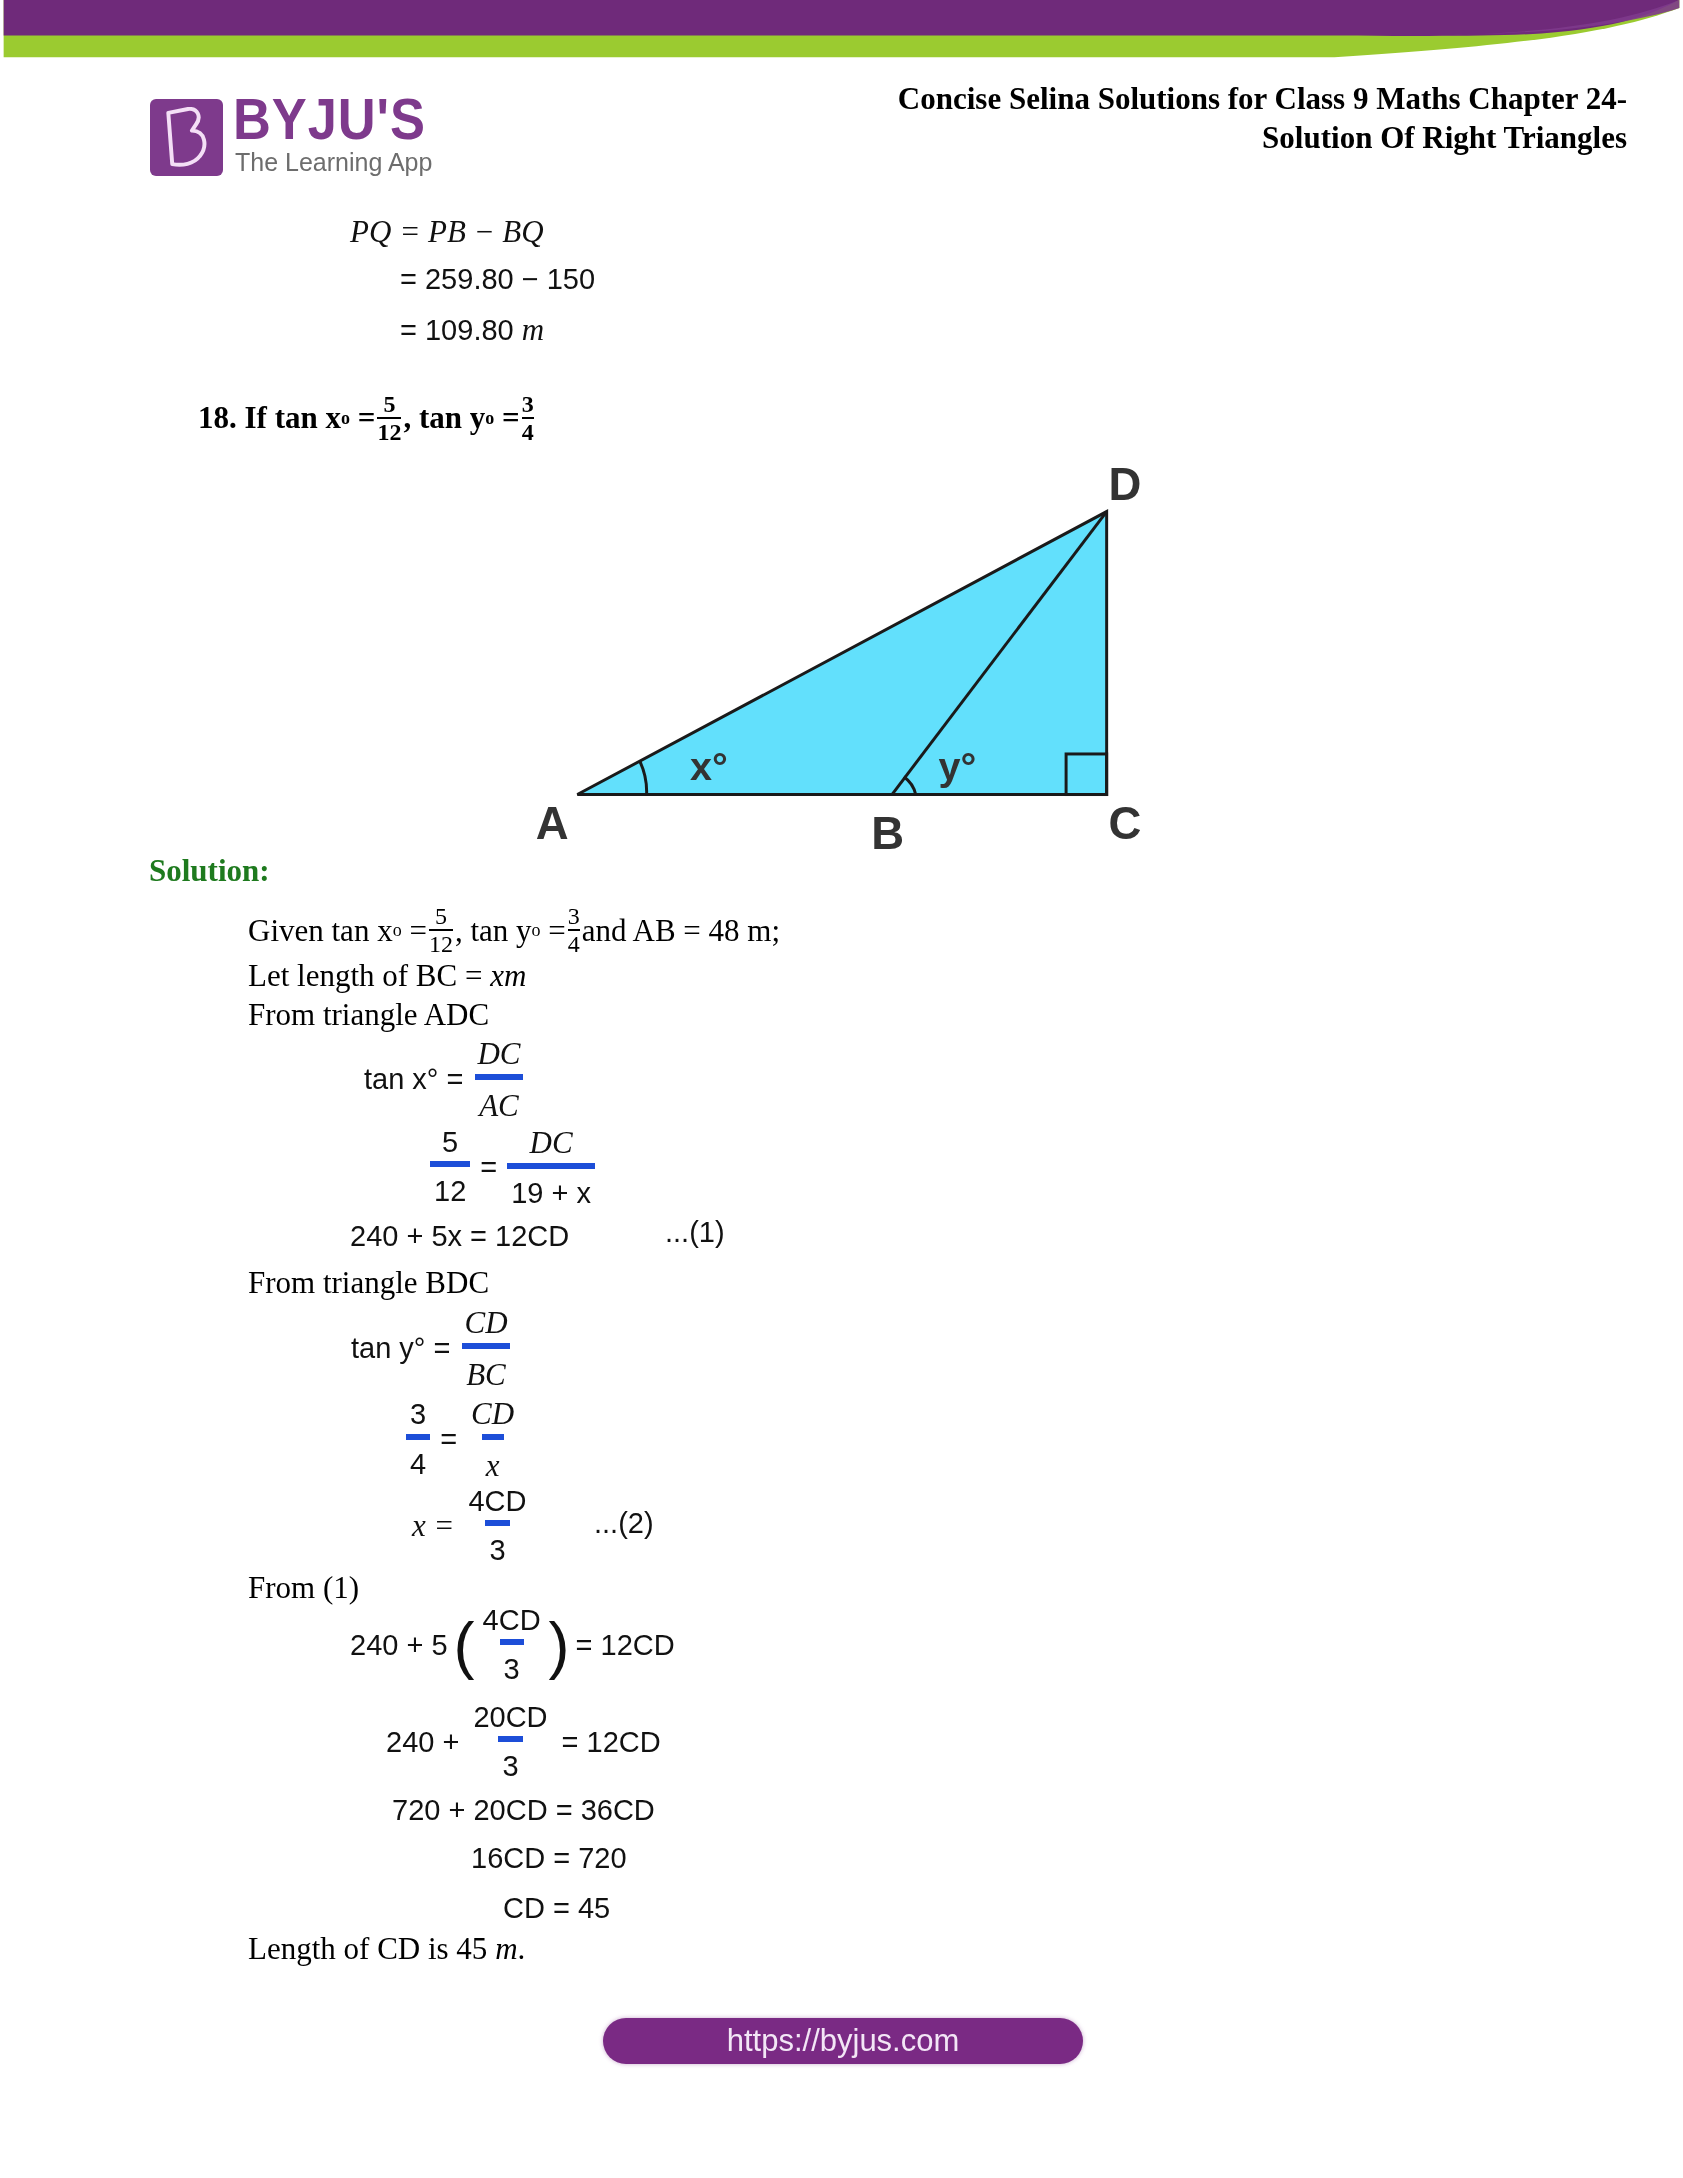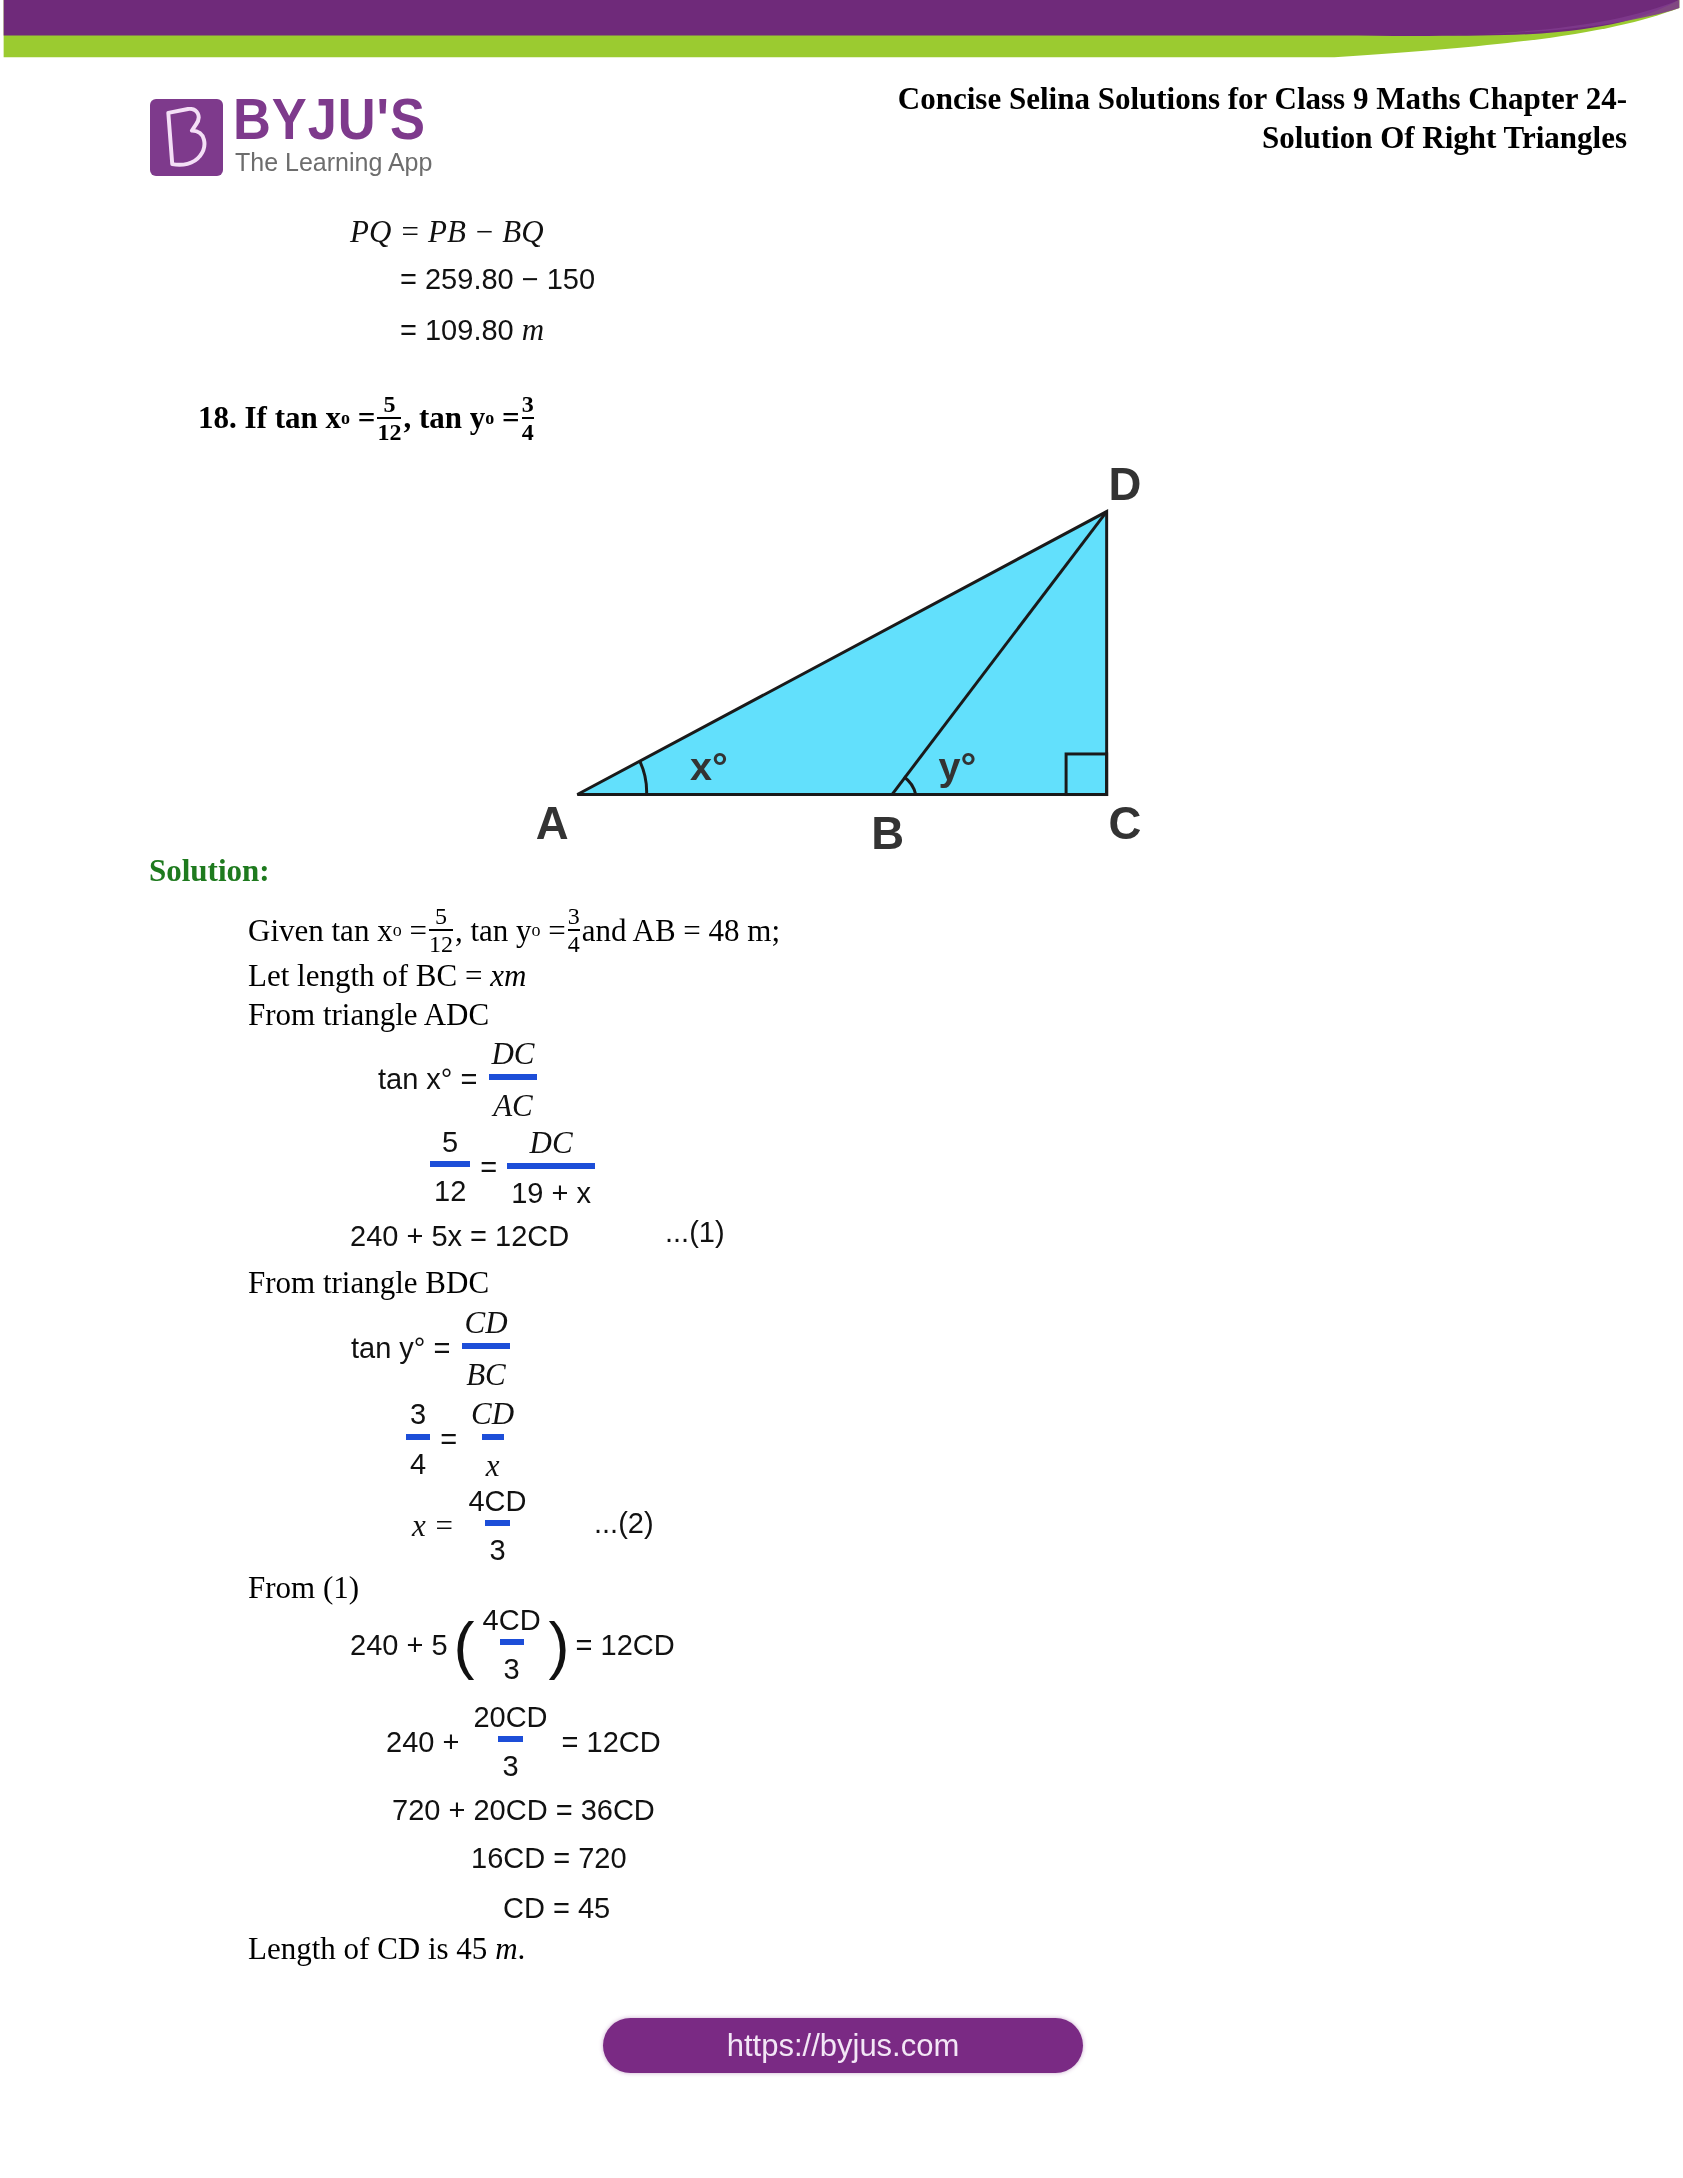--- a/index.html
+++ b/index.html
@@ -27,21 +27,21 @@
   .eqrow { display: flex; align-items: center; gap: 6px; }
 
   .text { font-family: "Liberation Serif", serif; font-size: 31px; line-height: 1; }
   .q-text { font-family: "Liberation Serif", serif; font-weight: bold; font-size: 31px; }
   .small-frac { display: inline-flex; flex-direction: column; align-items: center; vertical-align: middle; font-size: 24px; margin: 0 2px; line-height: 1.1; }
   .small-frac .den { border-top: 2px solid #000; }
   .sup { font-size: 18px; vertical-align: 12px; }
 
   .solution-head { position: absolute; left: 149px; top: 853px; font-family: "Liberation Serif", serif; font-weight: bold; font-size: 31px; color: #1e7a1e; }
 
-  .footer-pill { position: absolute; left: 603px; top: 2018px; width: 480px; height: 55px; border-radius: 28px; background: #7a2a84; display: flex; align-items: center; justify-content: center; color: #f3e6f6; font-family: "Liberation Sans", sans-serif; font-size: 31px; box-shadow: 0 0 4px rgba(122,42,132,0.4); }
+  .footer-pill { position: absolute; left: 603px; top: 2018px; width: 480px; height: 46px; border-radius: 28px; background: #7a2a84; display: flex; align-items: center; justify-content: center; color: #f3e6f6; font-family: "Liberation Sans", sans-serif; font-size: 31px; box-shadow: 0 0 4px rgba(122,42,132,0.4); }
 </style>
 </head>
 <body>
 
 <svg class="band-svg" width="1683" height="69" viewBox="0 0 1700 70">
   <path d="M0 0 H1700 V8 C1640 30 1560 45 1350 58 L0 58 Z" fill="#9bcb30"></path>
   <path d="M0 0 H1700 C1670 15 1640 28 1560 34 C1500 38 1400 36 1300 36 L0 36 Z" fill="#6f2a7a"></path>
   <path d="M1450 36 C1560 34 1640 24 1700 0 V8 C1650 24 1580 34 1450 36 Z" fill="#7e3a8c" opacity="0.9"></path>
 </svg>
 
@@ -109,21 +109,21 @@
       <span class="den">4</span>
     </span>
   <span>and AB = 48 m;</span>
 </div>
 
 <div class="abs text" style="left:248px; top:960px;">
   <span>Let length of BC = </span><i>xm</i>
 </div>
 <div class="abs text" style="left:248px; top:999px;">From triangle ADC</div>
 
-<div class="abs eqrow m" style="left:378px; top:1036px;">
+<div class="abs eqrow m" style="left:364px; top:1036px;">
   <span>tan x° =</span>
   <span class="frac">
       <span class="num mi">DC</span>
       <span class="den mi">AC</span>
     </span>
 </div>
 
 <div class="abs eqrow m" style="left:426px; top:1125px;">
   <span class="frac">
       <span class="num">5</span>

